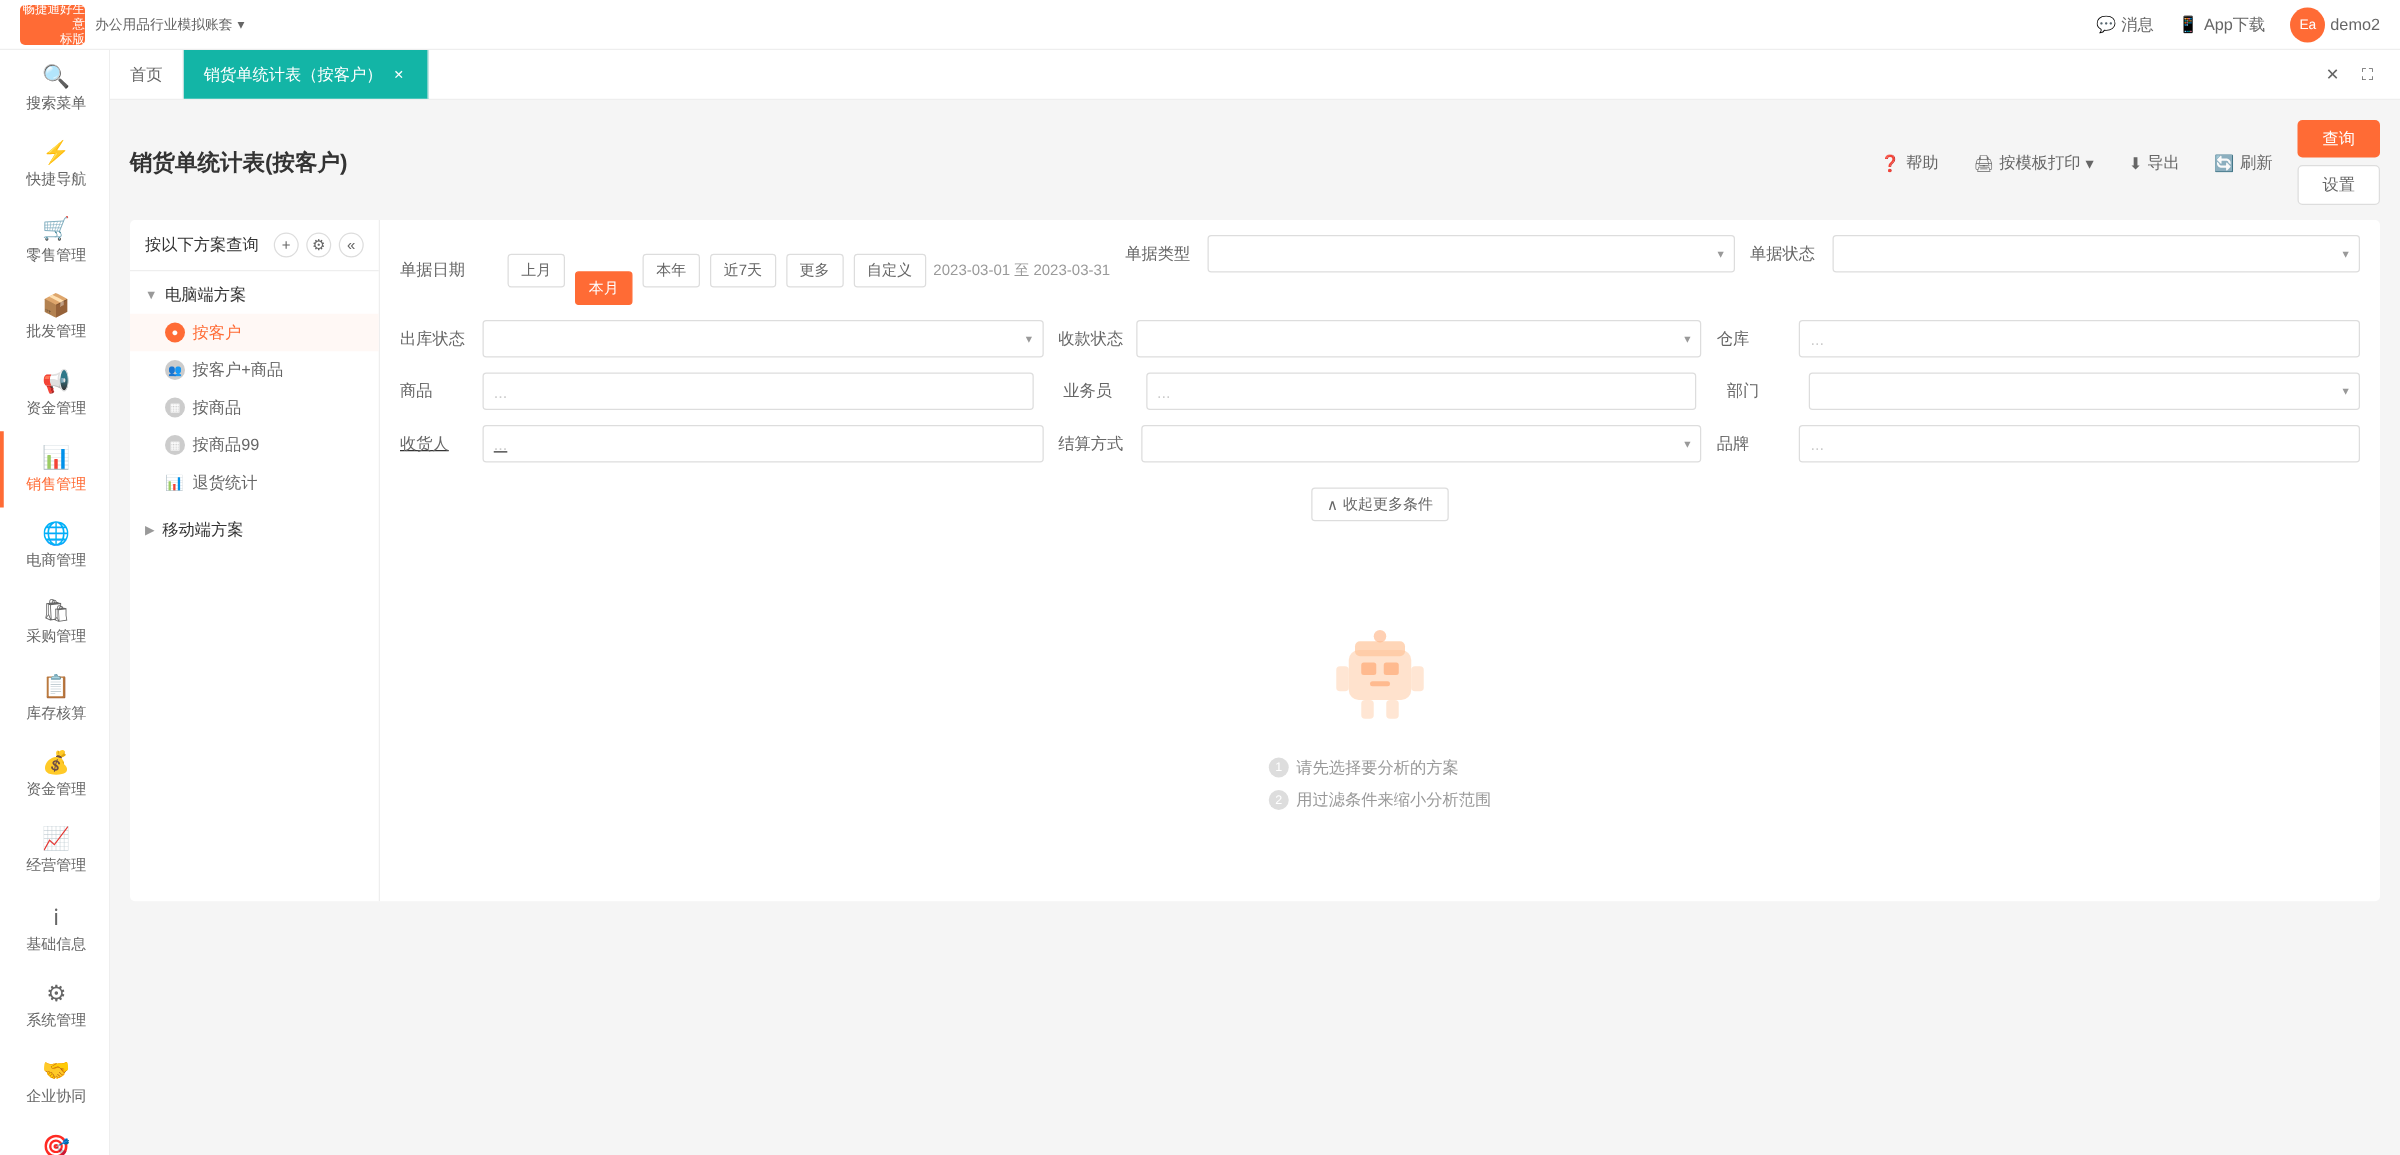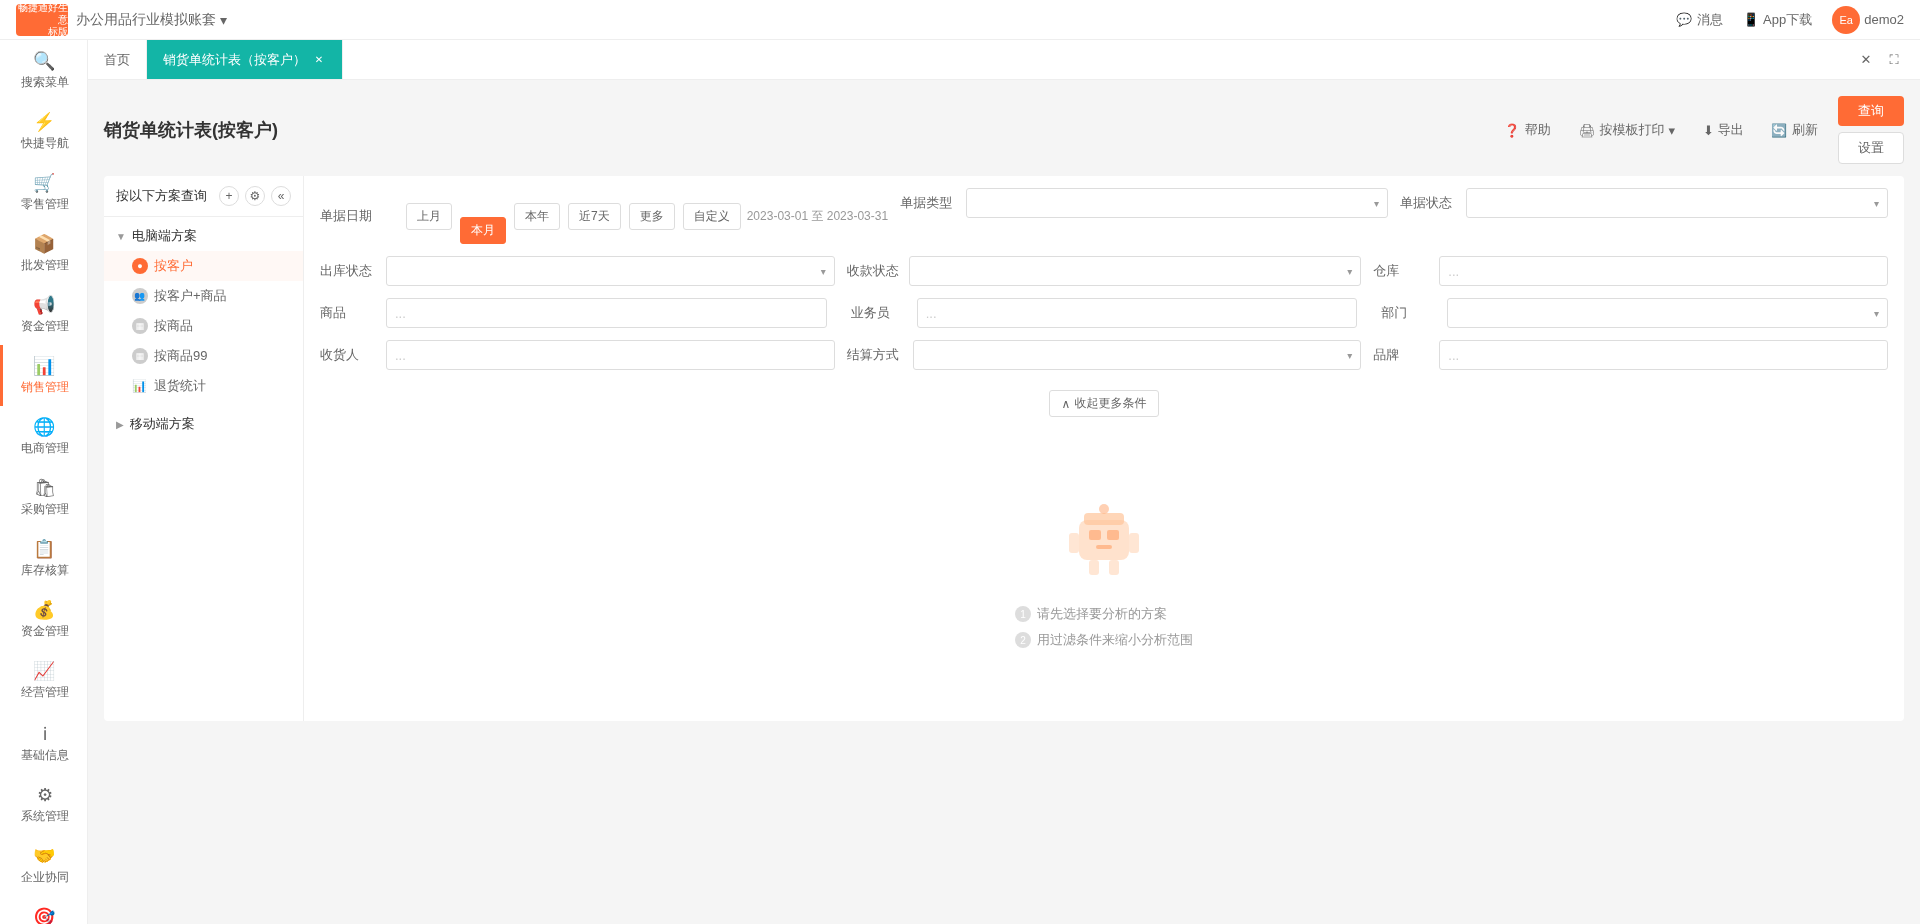--- a/index.html
+++ b/index.html
@@ -3,21 +3,21 @@
   <meta charset="utf-8">
   <style>
     * { margin: 0; padding: 0; box-sizing: border-box; }
     body { font-family: 'Microsoft YaHei', Arial, sans-serif; font-size: 13px; background: #f5f5f5; color: #333; width: 1920px; height: 924px; overflow: hidden; display: flex; flex-direction: column; }
 
     
     .header { height: 40px; background: #fff; display: flex; align-items: center; justify-content: space-between; padding: 0 16px; border-bottom: 1px solid #eee; flex-shrink: 0; }
     .header-left { display: flex; align-items: center; gap: 8px; }
     .logo { width: 52px; height: 32px; background: #ff6b35; border-radius: 4px; display: flex; align-items: center; justify-content: center; }
     .logo-text { color: #fff; font-size: 10px; text-align: right; line-height: 1.2; }
-    .industry-selector { display: flex; align-items: center; gap: 4px; color: #666; font-size: 14px; cursor: pointer; }
+    .industry-selector { display: flex; align-items: center; gap: 4px; color: #666; font-size: 11px; cursor: pointer; }
     .header-right { display: flex; align-items: center; gap: 20px; }
     .header-action { display: flex; align-items: center; gap: 4px; color: #666; font-size: 13px; cursor: pointer; }
     .user-avatar { width: 28px; height: 28px; background: #ff6b35; border-radius: 50%; display: flex; align-items: center; justify-content: center; color: #fff; font-size: 11px; }
 
     
     .main-layout { display: flex; flex: 1; overflow: hidden; }
 
     
     .sidebar { width: 88px; background: #fff; border-right: 1px solid #eee; display: flex; flex-direction: column; flex-shrink: 0; overflow-y: auto; }
     .sidebar-item { display: flex; flex-direction: column; align-items: center; padding: 10px 4px; cursor: pointer; color: #666; font-size: 12px; gap: 2px; border-left: 3px solid transparent; }
@@ -344,21 +344,21 @@
             <div style="display:flex; align-items:center; gap:6px; flex:1;">
               <span class="filter-label">部门</span>
               <div class="filter-select">
                 <span></span>
                 <span class="chevron-down">▾</span>
               </div>
             </div>
           </div>
 
           <div style="display:flex; align-items:center; gap:12px; margin-bottom:12px;">
-            <div style="display:flex; align-items:center; gap:6px; flex:1;">
+            <div style="display:flex; align-items:center; gap:6px; flex:1;text-decoration:underline;">
               <span class="filter-label">收货人</span>
               <div class="filter-input">
                 <span>...</span>
               </div>
             </div>
             <div style="display:flex; align-items:center; gap:6px; flex:1;">
               <span class="filter-label">结算方式</span>
               <div class="filter-select">
                 <span></span>
                 <span class="chevron-down">▾</span>

